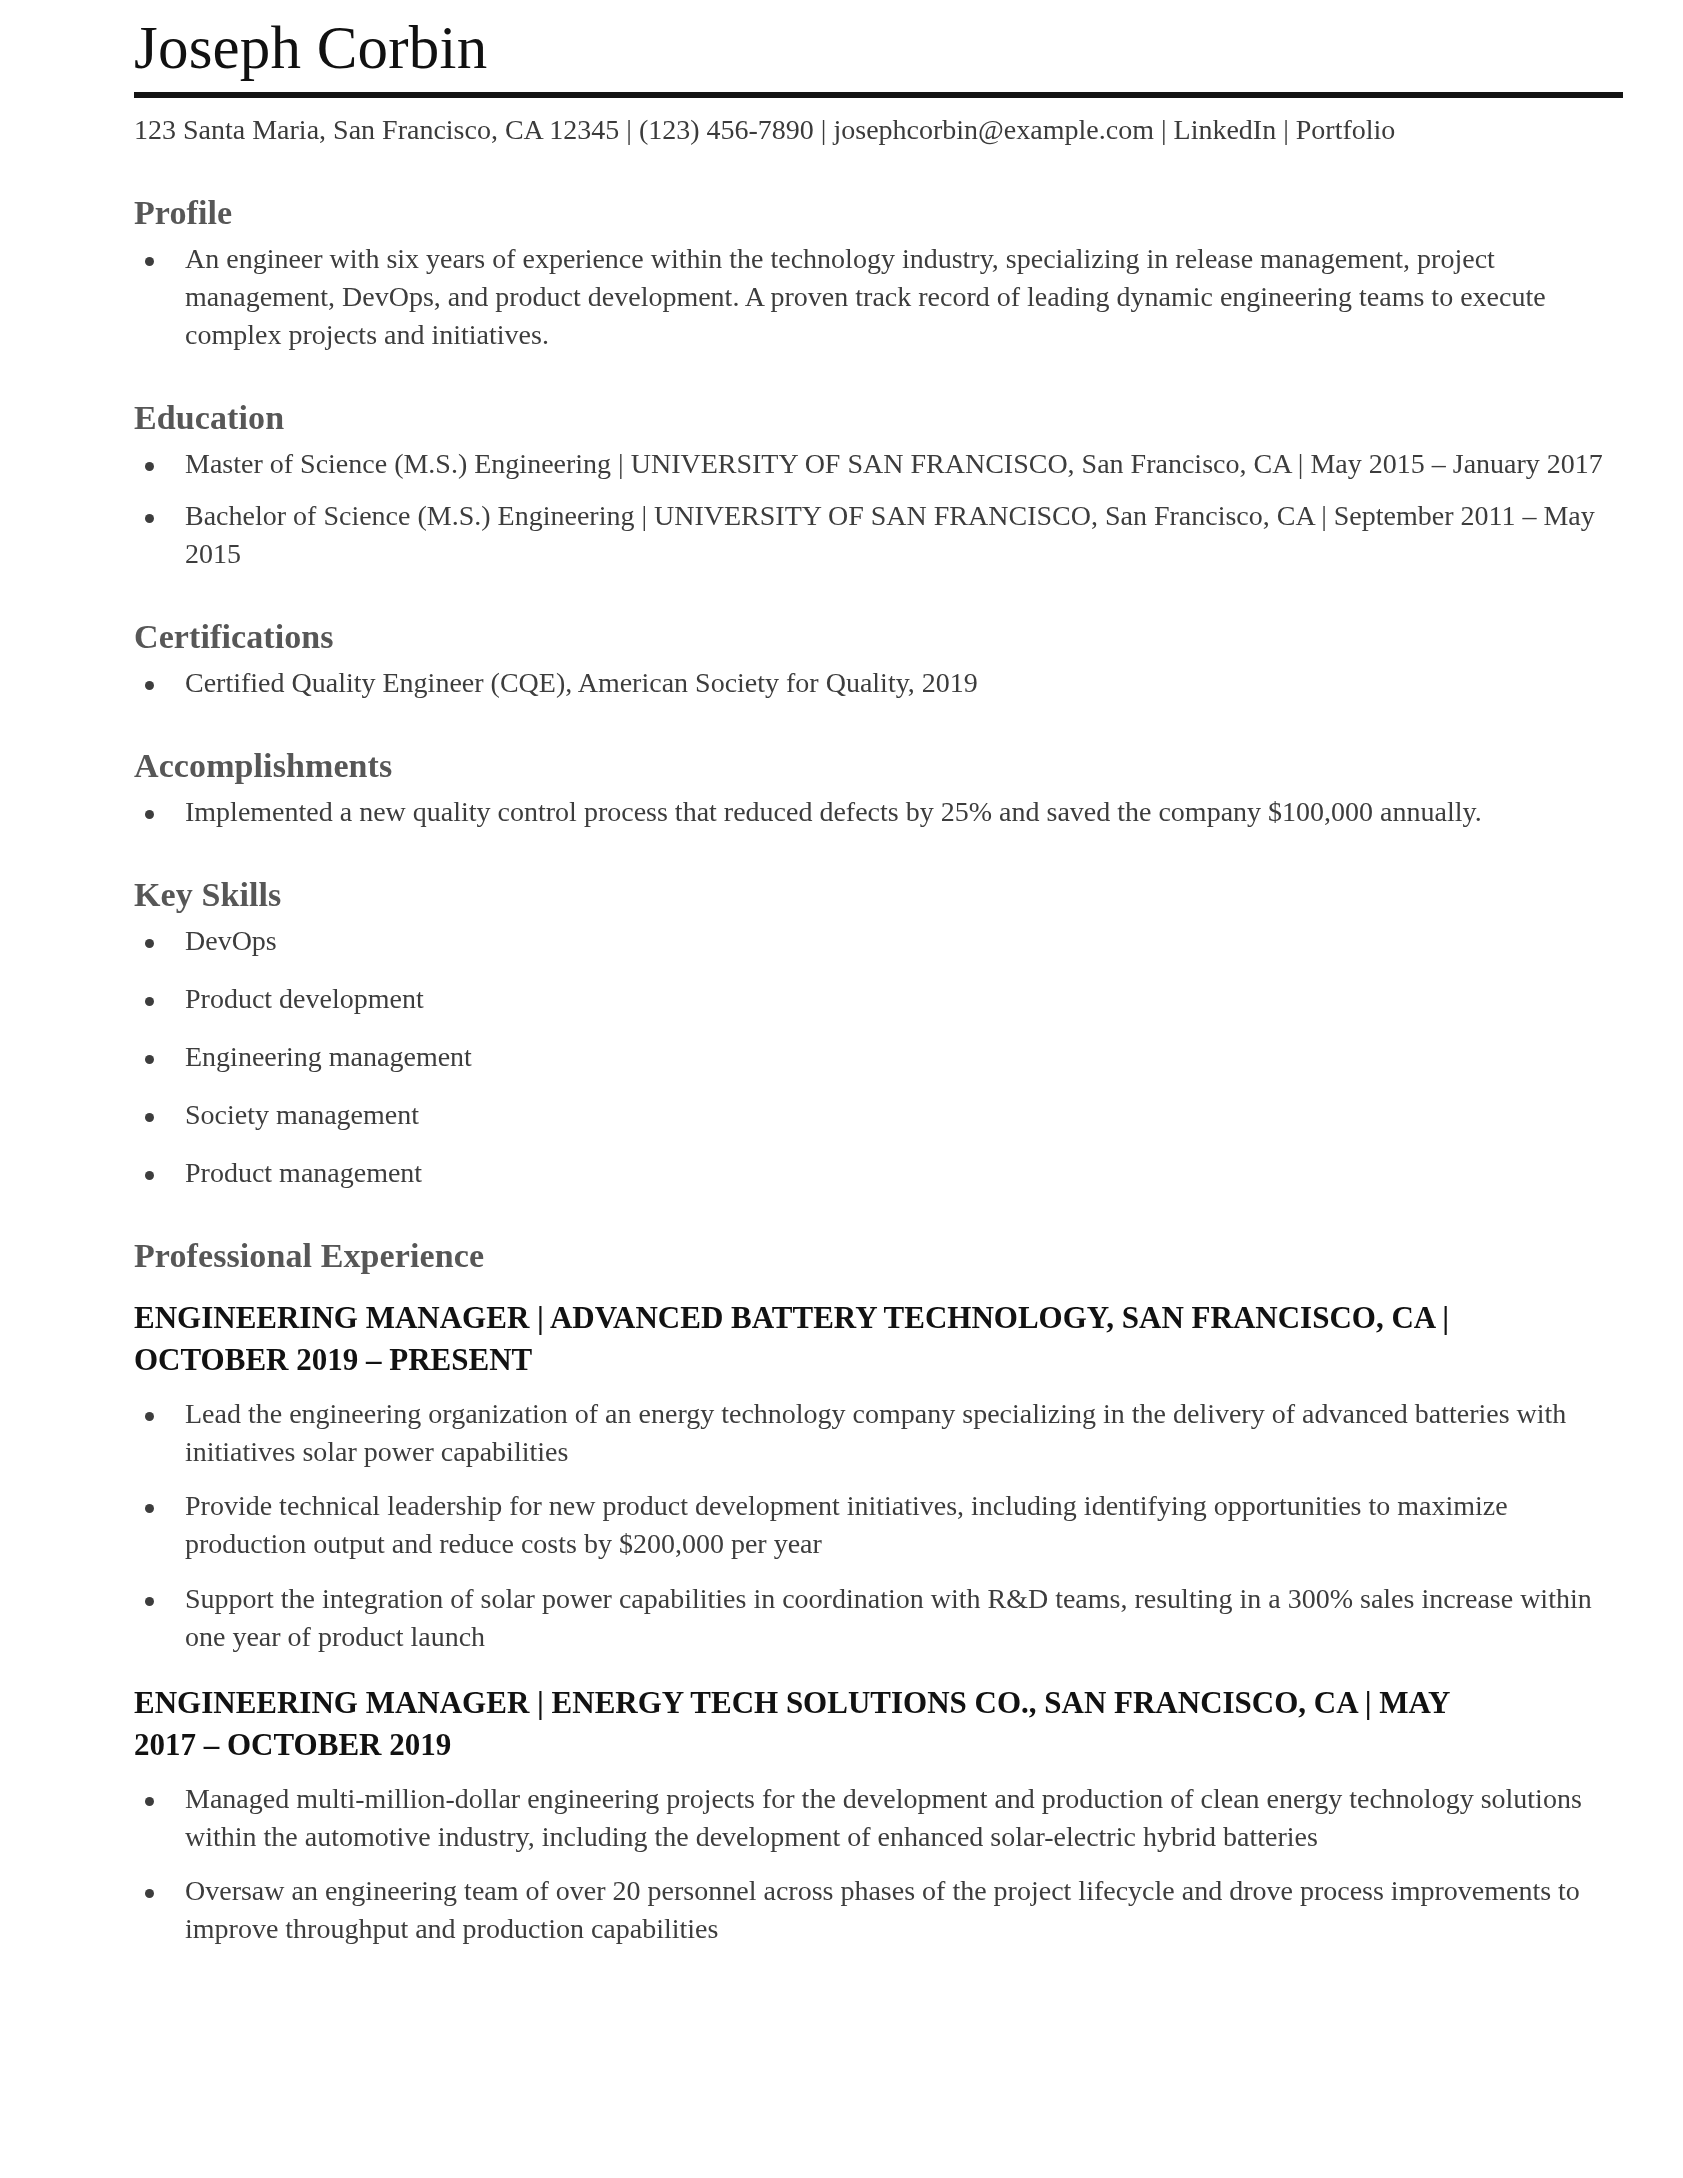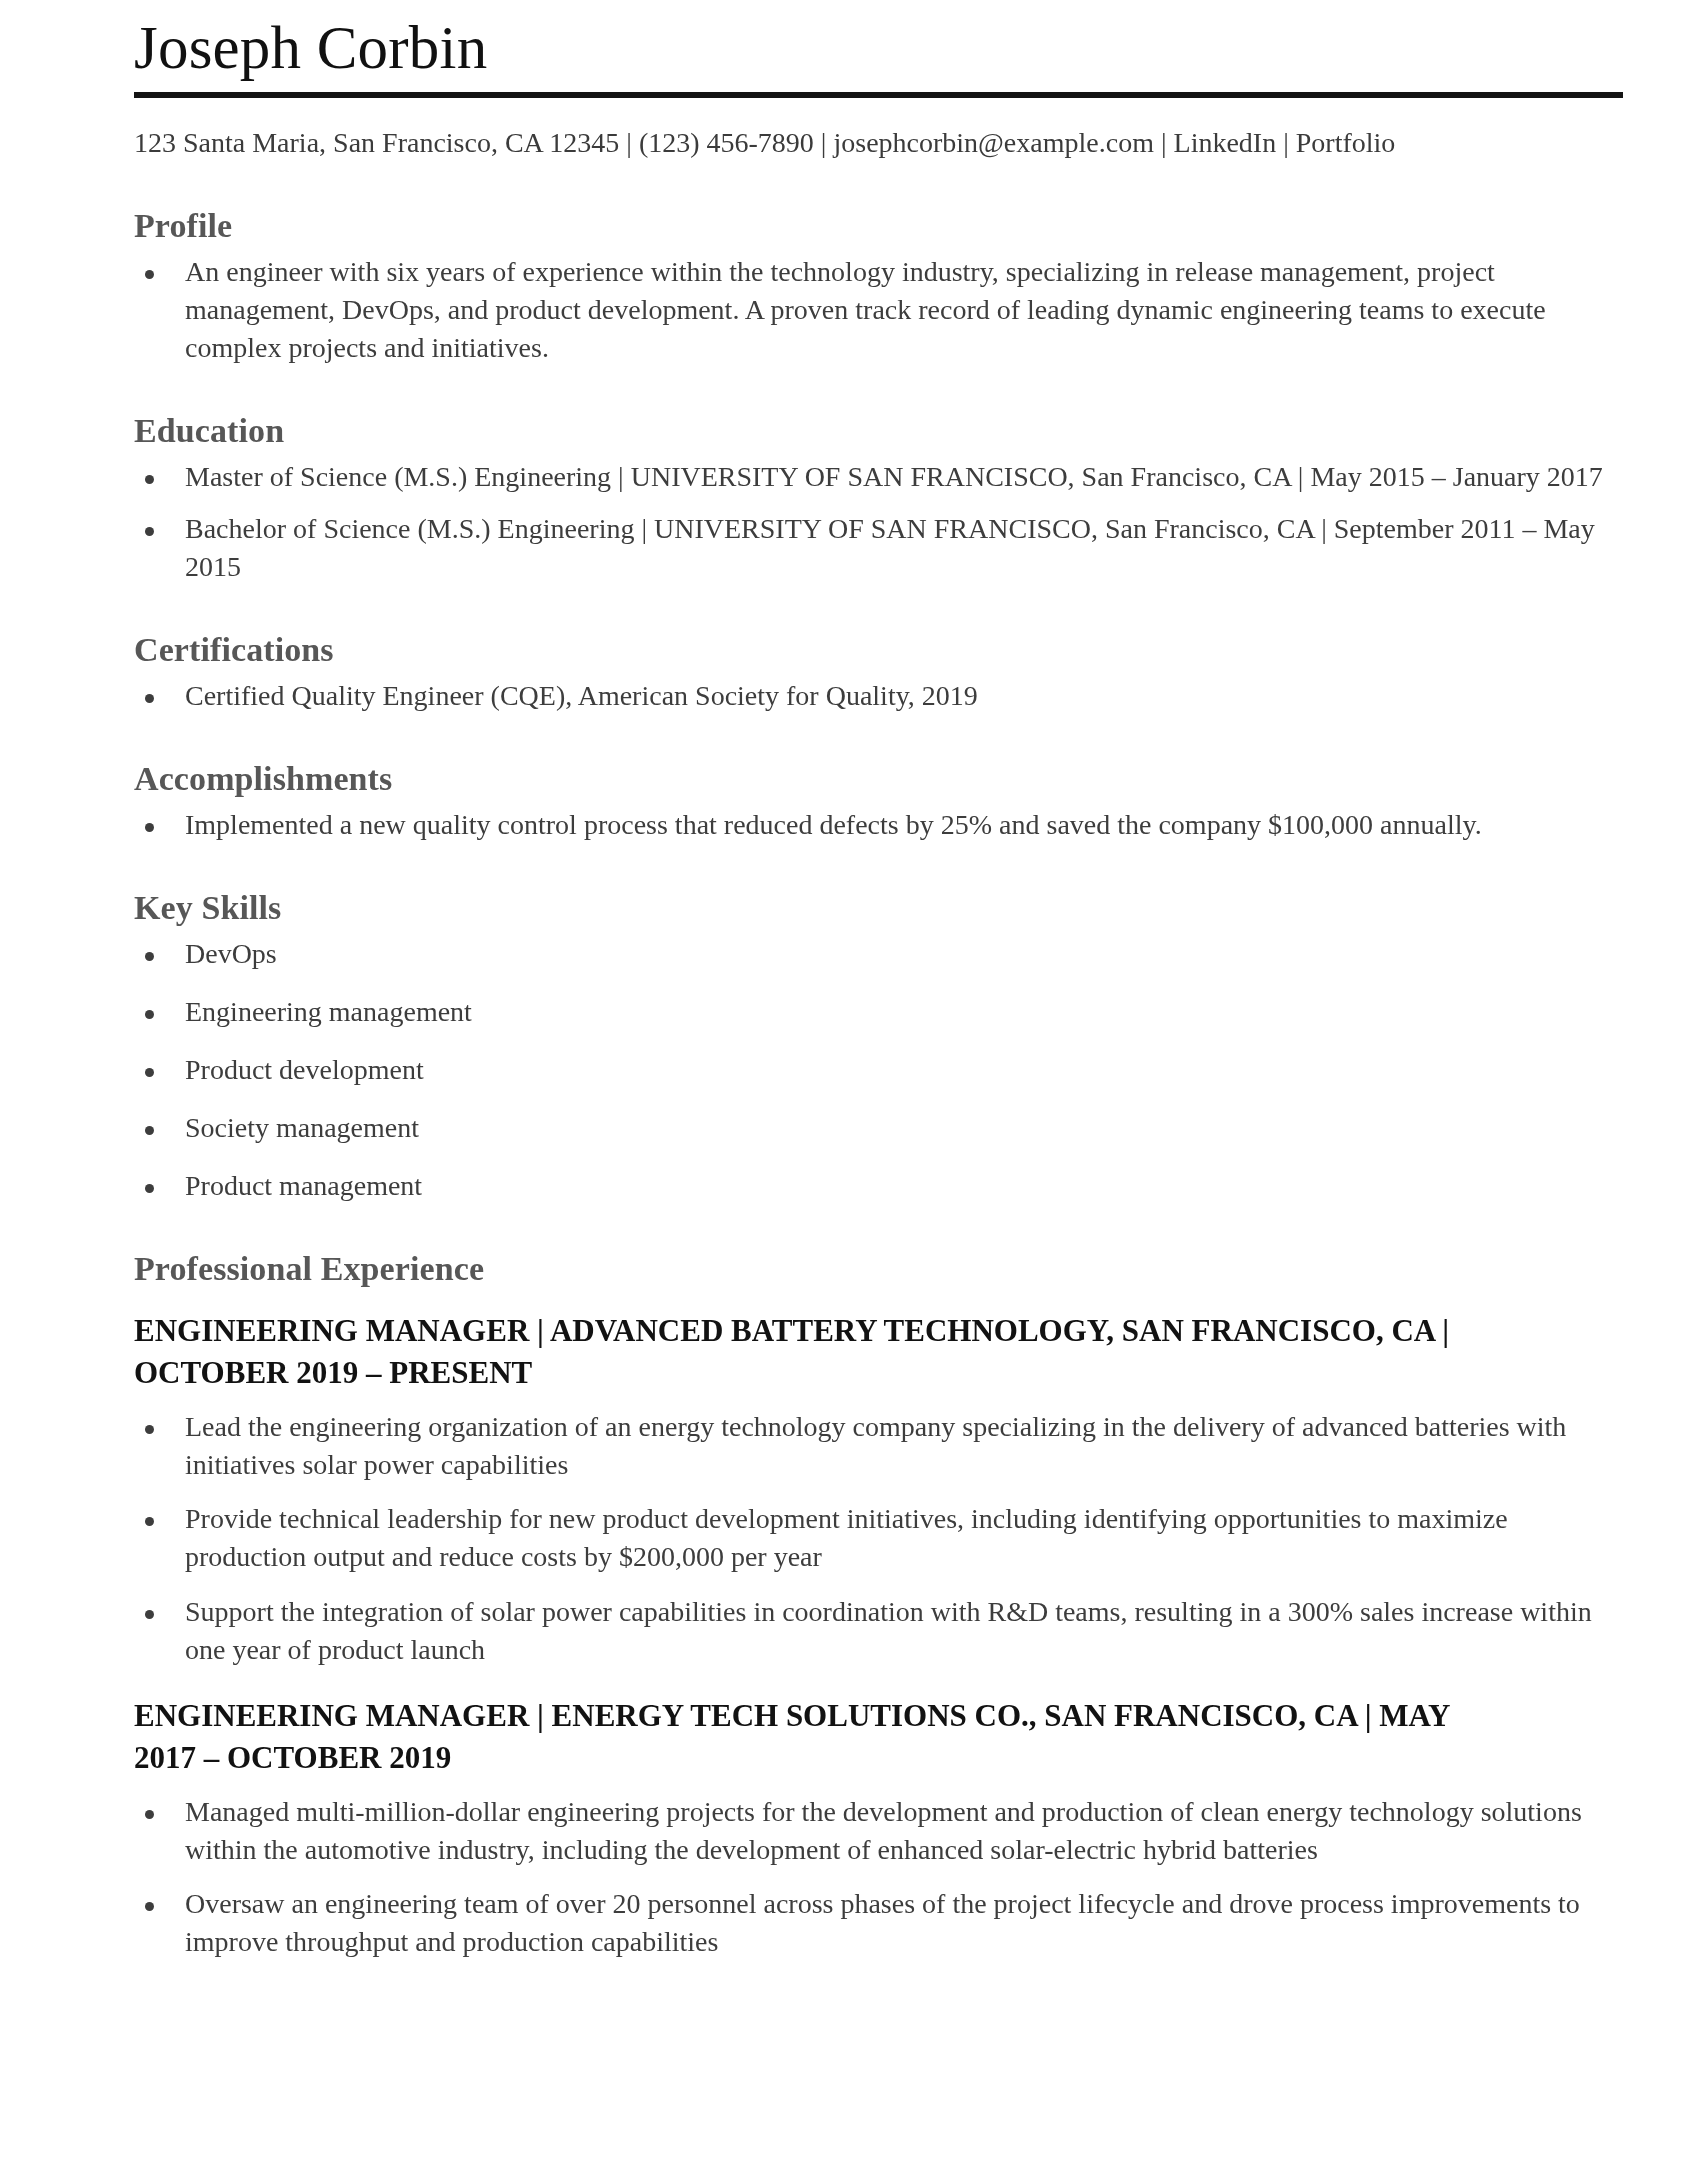--- a/index.html
+++ b/index.html
@@ -38,21 +38,21 @@
     border: none;
     border-top: 6px solid #141414;
     margin: 12px 0 0 0;
     height: 0;
     width: 100%;
   }
   .contact {
     font-size: 28px;
     line-height: 1.36;
     color: #3b3b3b;
-    margin: 26px 0 0 0;
+    margin: 13px 0 0 0;
     max-width: 1292px;
   }
 
   
   .section {
     margin-top: 44px;
   }
   .section-heading {
     font-size: 34px;
     font-weight: 700;
@@ -149,22 +149,22 @@
     <h2 class="section-heading">Accomplishments</h2>
     <ul class="bullets">
       <li>Implemented a new quality control process that reduced defects by 25% and saved the company $100,000 annually.</li>
     </ul>
   </section>
 
   <section class="section">
     <h2 class="section-heading">Key Skills</h2>
     <ul class="bullets skills">
       <li>DevOps</li>
+      <li>Product development</li>
       <li>Engineering management</li>
-      <li>Product development</li>
       <li>Society management</li>
       <li>Product management</li>
     </ul>
   </section>
 
   <section class="section">
     <h2 class="section-heading">Professional Experience</h2>
 
     <div class="job">
       <div class="job-title">ENGINEERING MANAGER | ADVANCED BATTERY TECHNOLOGY, SAN FRANCISCO, CA | OCTOBER 2019 – PRESENT</div>

